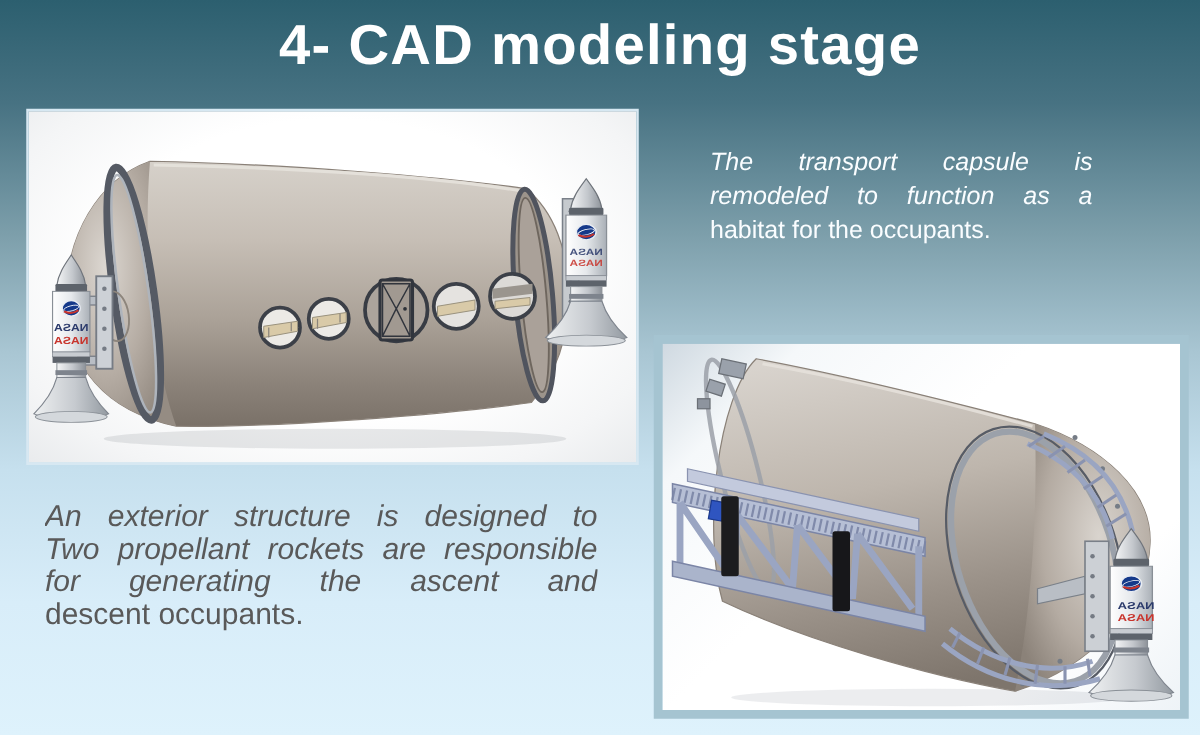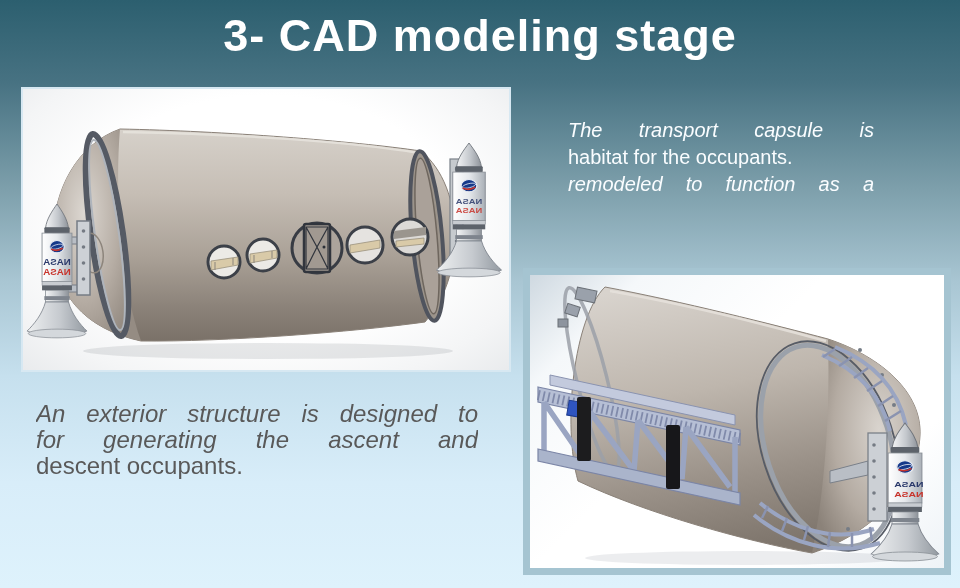--- a/index.html
+++ b/index.html
@@ -88,21 +88,21 @@
         <rect x="-13" y="80" width="26" height="4" fill="#c8ccd1" stroke="#7e848d" stroke-width="0.5"></rect>
         <rect x="-13" y="84" width="26" height="5" fill="#5d636b"></rect>
         <rect x="-10" y="89" width="20" height="12" fill="url(#gr-nose)" stroke="#898f96" stroke-width="0.7"></rect>
         <rect x="-11" y="95" width="22" height="4" fill="#7e848d"></rect>
         <path d="M-10,101 C-13,114 -20,124 -26,131 C-10,139 10,139 26,131 C20,124 13,114 10,101 Z" fill="url(#gr-bell)" stroke="#7e848d" stroke-width="0.8"></path>
         <ellipse cx="0" cy="133.5" rx="25" ry="4.5" fill="#d4d8dc" stroke="#8a9097" stroke-width="0.7"></ellipse>
       </g>
     </defs>
   </svg>
 
-  <div class="title">3- CAD modeling stage</div>
+  <div class="title">4- CAD modeling stage</div>
 
   <div class="img-frame-left">
     <svg width="486" height="281" viewBox="0 0 486 281">
       <ellipse cx="245" cy="262" rx="185" ry="8" fill="rgba(100,105,115,0.15)"></ellipse>
 
       <path d="M 97,40 C 200,42 330,52 398,62 C 420,80 432,112 432,147 C 432,180 422,210 402,233 C 330,243 200,253 118,252 C 62,240 30,205 30,150 C 30,100 55,55 97,40 Z" fill="url(#g1-bodyg)" stroke="#8a8178" stroke-width="1"></path>
       <path d="M 97,40 C 55,55 30,100 30,150 C 30,205 62,240 118,252 C 96,190 92,100 97,40 Z" fill="url(#g1-domeg)"></path>
       <path d="M 100,43 C 220,45 330,53 396,64" stroke="#e6e2dc" stroke-width="2.5" fill="none" opacity="0.9"></path>
 
       <g>
@@ -174,26 +174,27 @@
         <g transform="scale(-1,1)">
           <text x="0" y="63" text-anchor="middle" font-family="Liberation Sans, sans-serif" font-size="7.5" font-weight="bold" fill="#2b3a6b" opacity="0.85">NASA</text>
           <text x="0" y="72" text-anchor="middle" font-family="Liberation Sans, sans-serif" font-size="7.5" font-weight="bold" fill="#c8342c" opacity="0.85">NASA</text>
         </g>
       </g>
     </svg>
   </div>
 
   <div class="caption caption-light">
     <div class="cap-line jl">The transport capsule is</div>
+    <div class="cap-line jl">remodeled to function as a</div>
     <div class="cap-line ll">habitat for the occupants.</div>
-    <div class="cap-line jl">remodeled to function as a</div>
   </div>
 
   <div class="caption caption-dark">
     <div class="cap-line jl">An exterior structure is designed to</div>
+    <div class="cap-line jl">Two propellant rockets are responsible</div>
     <div class="cap-line jl">for generating the ascent and</div>
     <div class="cap-line ll">descent occupants.</div>
   </div>
 
   <div class="img-frame-right">
     <svg width="414" height="293" viewBox="0 0 414 293">
       <ellipse cx="215" cy="283" rx="160" ry="7" fill="rgba(100,110,120,0.12)"></ellipse>
 
       <path d="M 75,12 C 150,26 245,50 298,64 C 352,82 392,118 390,160 C 388,210 344,258 282,278 C 215,266 115,238 48,206 C 32,150 44,42 75,12 Z" fill="url(#g2-bodyg)" stroke="#8a8178" stroke-width="1"></path>
       <path d="M 298,64 C 352,82 392,118 390,160 C 388,210 344,258 282,278 C 296,210 300,130 298,64 Z" fill="url(#g2-domeg)"></path>

